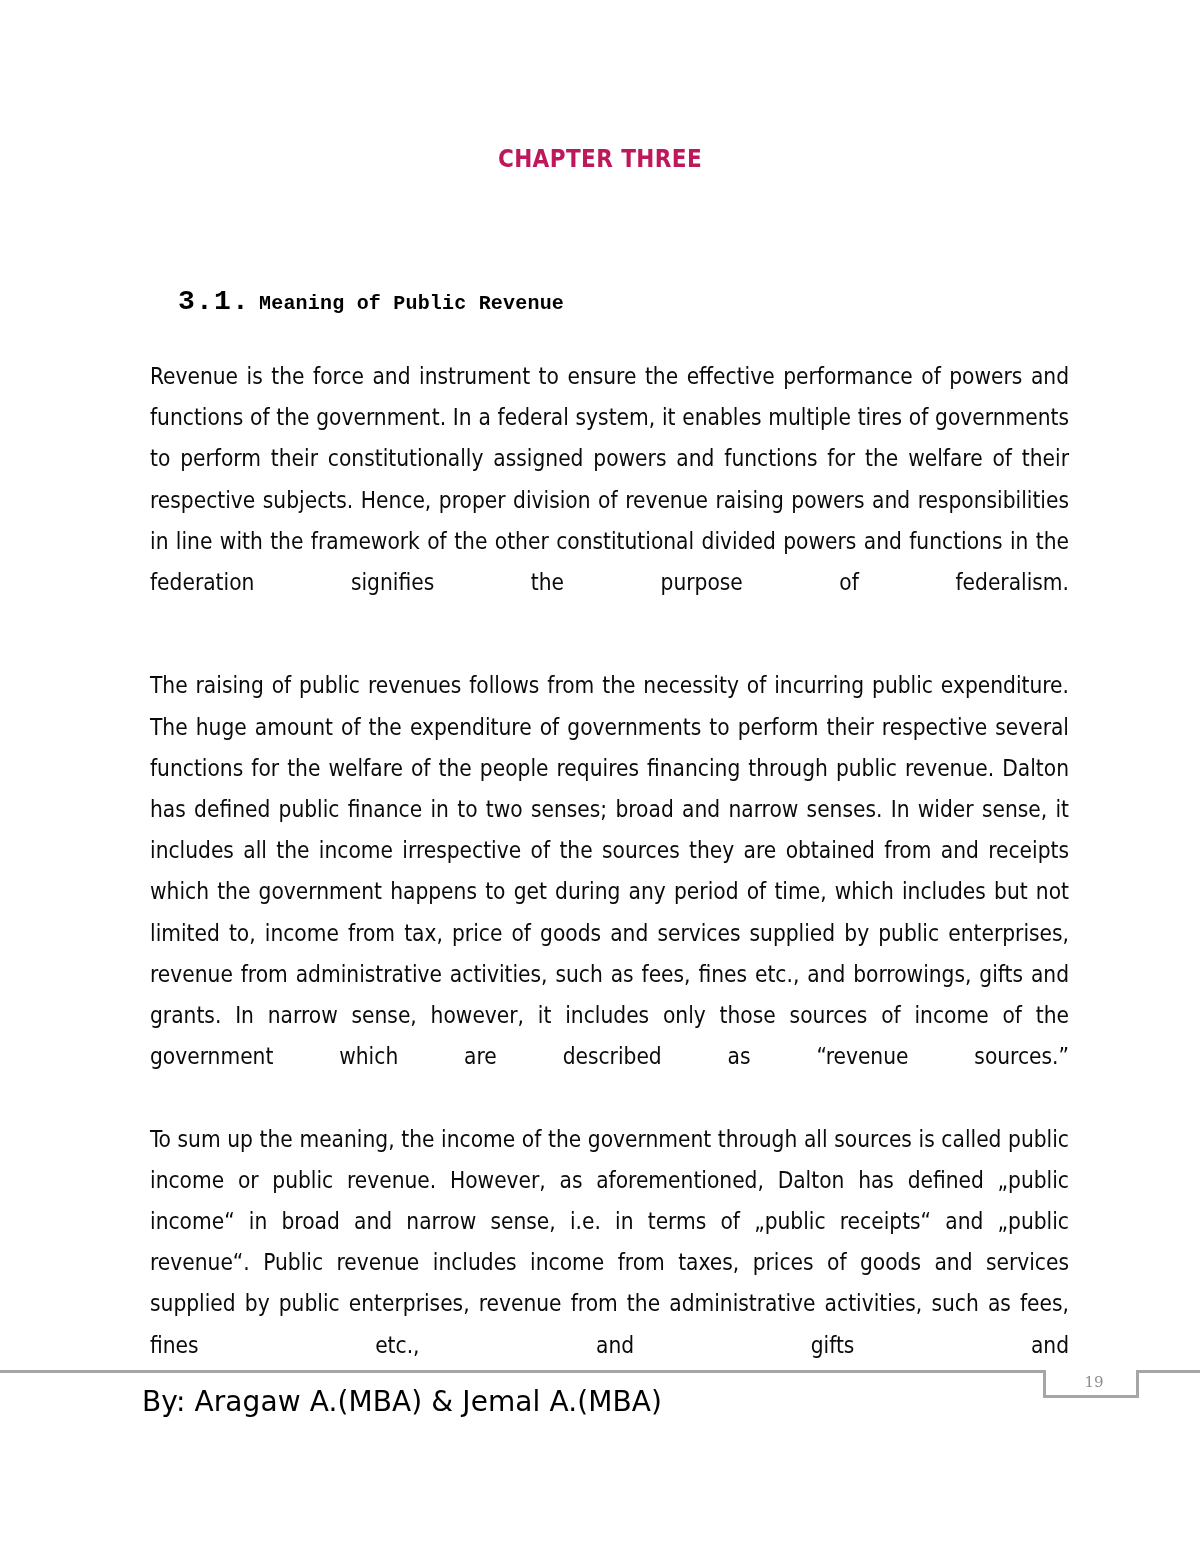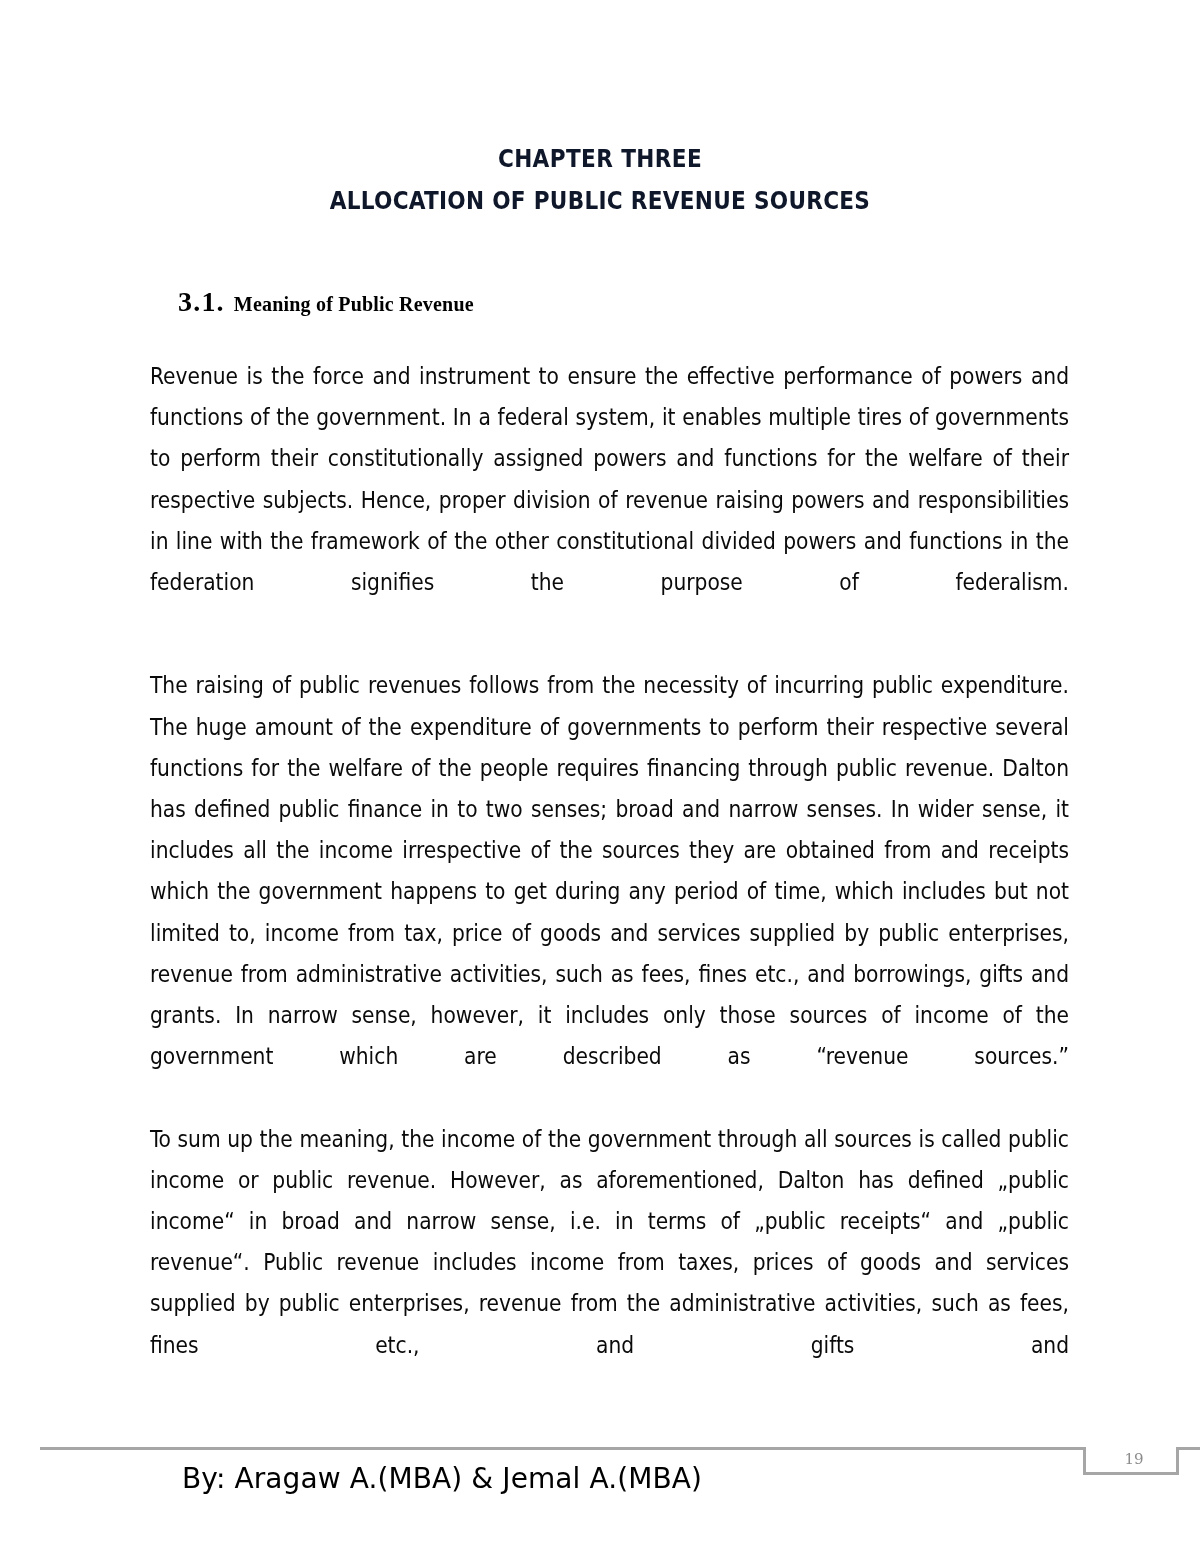--- a/index.html
+++ b/index.html
@@ -31,32 +31,32 @@
     width: 1200px;
     text-align: center;
   }
   .chapter-title,
   .chapter-subtitle {
     font-family: "DejaVu Sans Condensed", "Liberation Sans Narrow", "Liberation Sans", sans-serif;
     font-weight: bold;
     font-size: 24px;
     letter-spacing: 0.4px;
     line-height: 42px;
-    color: #0f172a;
+    color: #be185d;
     white-space: nowrap;
   }
   .chapter-subtitle {
     letter-spacing: 0.3px;
   }
 
   .section-heading {
     position: absolute;
     left: 178px;
     top: 286px;
-    font-family: Liberation Serif, serif;
+    font-family: Liberation Mono, monospace;
     font-weight: bold;
     color: #000;
     white-space: nowrap;
     display: flex;
     align-items: baseline;
     gap: 9px;
   }
   .section-number {
     font-size: 28px;
     letter-spacing: 1.2px;
@@ -89,24 +89,23 @@
   p.para.last-line-left::after {
     content: "";
     display: inline-block;
     width: 100%;
   }
 
   
   .footer {
     position: absolute;
     left: 0;
-    top: 1447px;
+    top: 1370px;
     width: 1136px;
     height: 106px;
-    margin-left: 40px;
   }
   .footer-rule {
     position: absolute;
     left: 0;
     top: 0;
     width: 1200px;
     height: 3px;
     background: #a6a6a6;
   }
   .page-number-box {
@@ -143,21 +142,20 @@
     letter-spacing: 0.1px;
   }
 </style>
 </head>
 <body>
 
 <div class="page">
 
   <div class="chapter-heading-block">
     <div class="chapter-title">CHAPTER THREE</div>
-    <div class="chapter-subtitle">ALLOCATION OF PUBLIC REVENUE SOURCES</div>
   </div>
 
   <div class="section-heading">
     <span class="section-number">3.1.</span>
     <span class="section-title">Meaning of Public Revenue</span>
   </div>
 
   <div class="body-col">
     <p class="para gap-after last-line-left">Revenue is the force and instrument to ensure the effective performance of powers and functions of the government. In a federal system, it enables multiple tires of governments to perform their constitutionally assigned powers and functions for the welfare of their respective subjects. Hence, proper division of revenue raising powers and responsibilities in line with the framework of the other constitutional divided powers and functions in the federation signifies the purpose of federalism.</p>
     <p class="para last-line-left">The raising of public revenues follows from the necessity of incurring public expenditure. The huge amount of the expenditure of governments to perform their respective several functions for the welfare of the people requires financing through public revenue. Dalton has defined public finance in to two senses; broad and narrow senses. In wider sense, it includes all the income irrespective of the sources they are obtained from and receipts which the government happens to get during any period of time, which includes but not limited to, income from tax, price of goods and services supplied by public enterprises, revenue from administrative activities, such as fees, fines etc., and borrowings, gifts and grants. In narrow sense, however, it includes only those sources of income of the government which are described as “revenue sources.”</p>

